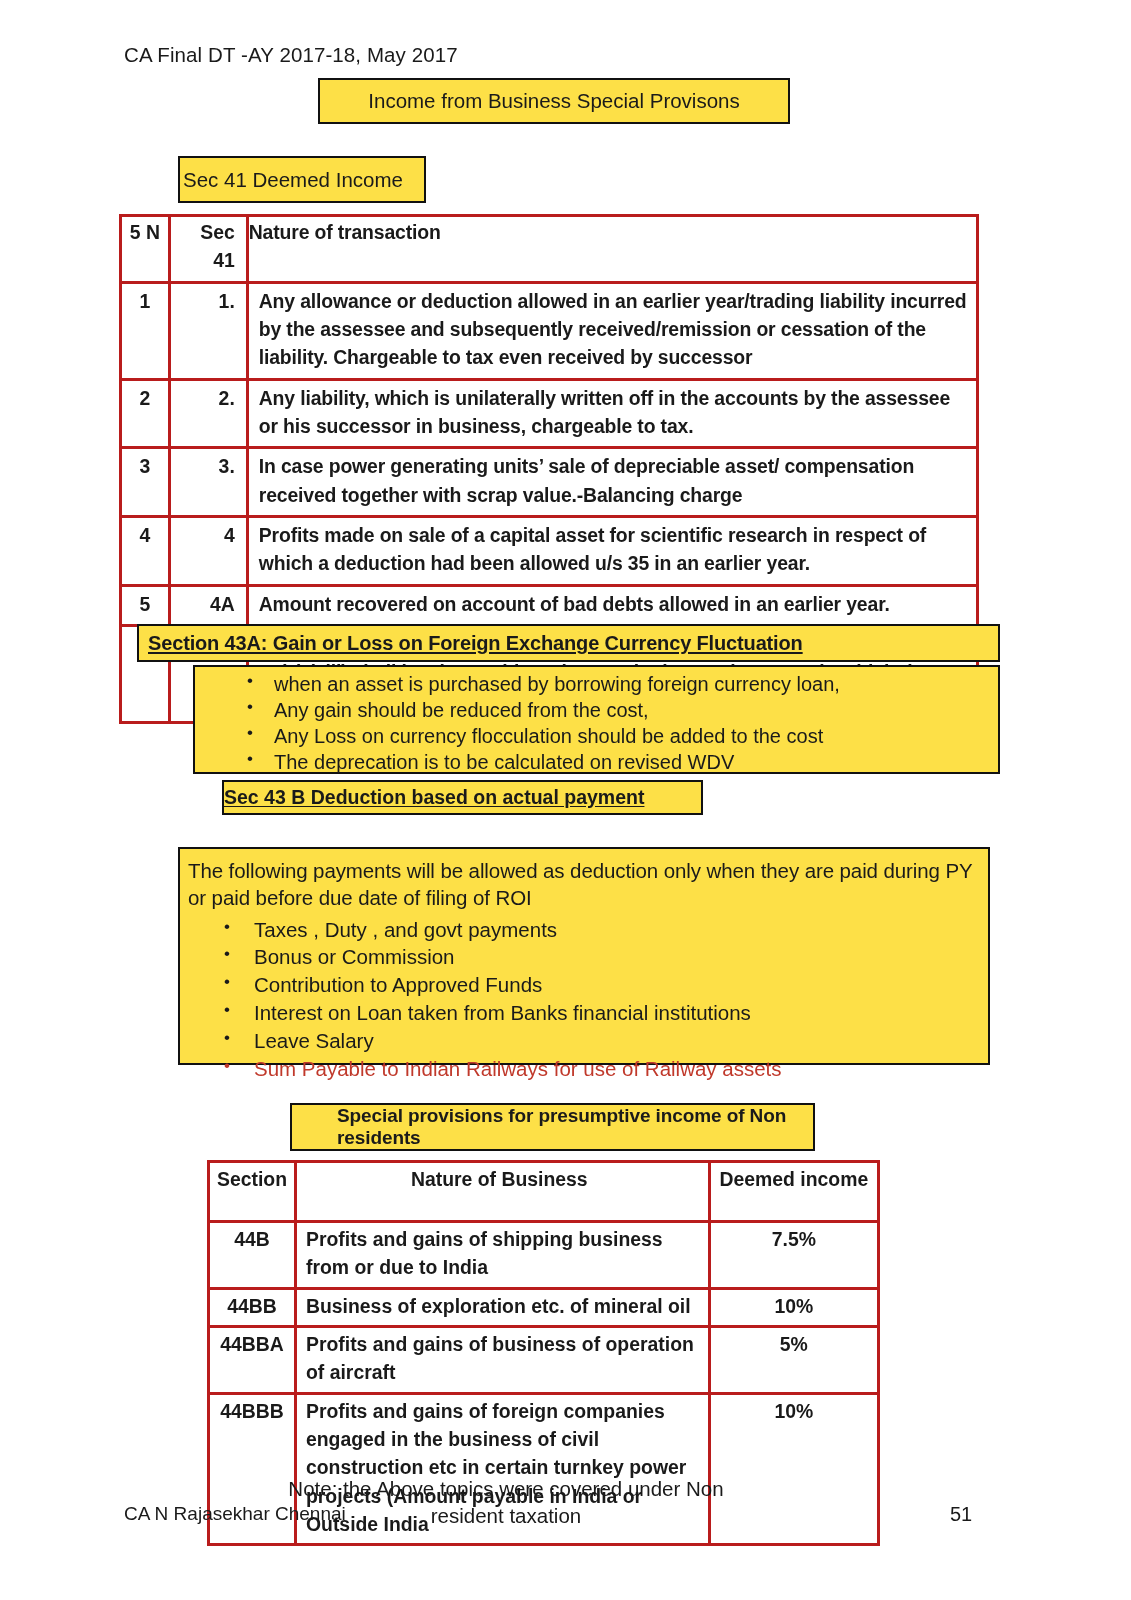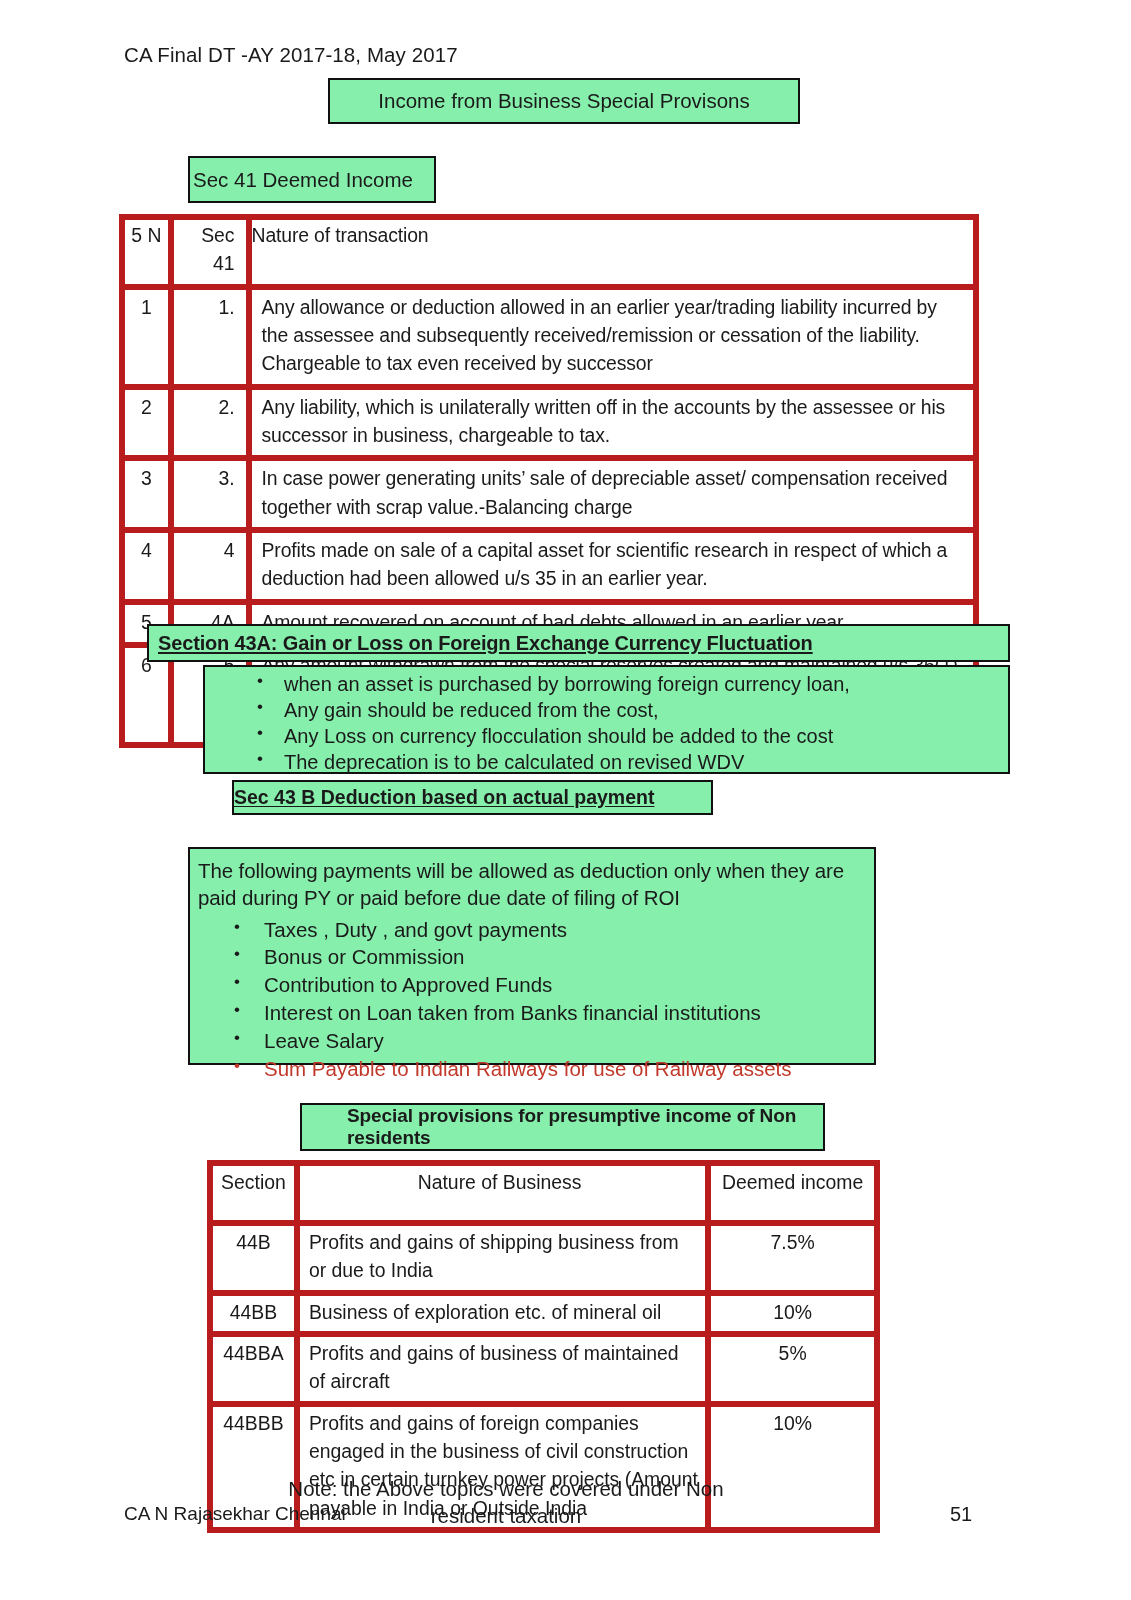--- a/index.html
+++ b/index.html
@@ -15,40 +15,40 @@
   }
   .page { position:relative; width:1131px; height:1600px; }
 
   
   .hdr-line {
     position:absolute; left:124px; top:43px;
     font-size:20.5px; letter-spacing:.1px;
   }
 
   
-  .box { position:absolute; background:#86efac; border:2.5px solid #111;margin-left:10px; }
+  .box { position:absolute; background:#fde047; border:2.5px solid #111; }
   .box.thin { border-width:2px; }
 
   .title-box {
     left:318px; top:78px; width:472px; height:46px;
     display:flex; align-items:center; justify-content:center;
   }
   .title-box span { font-size:20.5px; }
 
   .sec41-box {
     left:178px; top:156px; width:248px; height:47px;
     display:flex; align-items:center; padding-left:3px;text-align:right;
   }
   .sec41-box span { font-size:20.5px; }
 
   
   table { position:absolute; border-collapse:collapse; background:#fff; }
   table td, table th {
-    border:6px solid #b91c1c;
-    font-weight:normal;
+    border:3px solid #b91c1c;
+    font-weight:bold;
     font-size:19.4px;
     padding:3px 6px 6px 6px;
     vertical-align:top;
     line-height:1.46;
   }
 
   
   #t1 { left:119px; top:214px; width:860px; }
   #t1 .c-sn  { width:49px;  text-align:center; }
   #t1 .c-sec { width:78px;  text-align:right; padding-right:11px; }
@@ -89,21 +89,21 @@
     left:222px; top:780px; width:481px; height:35px;
     display:flex; align-items:center; justify-content:flex-start;
   }
   .s43b-box span {
     font-size:19.5px; font-weight:bold; text-decoration:underline;
     text-underline-offset:2px;
   }
 
   
   .pay-box {
-    left:178px; top:847px; width:688px; height:218px;
+    left:178px; top:847px; width:812px; height:218px;
     padding:8px 8px 16px 8px;
   }
   .pay-box p { margin:0; font-size:20.5px; line-height:1.33; letter-spacing:-0.1px; }
   .pay-box ul { margin:4px 0 0 0; padding:0 0 0 32px; list-style:none; }
   .pay-box li {
     font-size:20.5px; line-height:1.36; position:relative; padding-left:34px;
   }
   .pay-box li::before {
     content:"\2022"; position:absolute; left:4px; top:-1px; font-size:17px;
   }
@@ -242,21 +242,21 @@
         <td class="c-nob">Profits and gains of shipping business from or due to India</td>
         <td class="c-di">7.5%</td>
       </tr>
       <tr class="b">
         <td class="c-sect">44BB</td>
         <td class="c-nob">Business of exploration etc. of mineral oil</td>
         <td class="c-di">10%</td>
       </tr>
       <tr class="c">
         <td class="c-sect">44BBA</td>
-        <td class="c-nob">Profits and gains of business of maintained of aircraft</td>
+        <td class="c-nob">Profits and gains of business of operation of aircraft</td>
         <td class="c-di">5%</td>
       </tr>
       <tr class="d">
         <td class="c-sect">44BBB</td>
         <td class="c-nob">Profits and gains of foreign companies engaged in the business of civil construction etc in certain turnkey power projects (Amount payable in India or Outside India</td>
         <td class="c-di">10%</td>
       </tr>
     </tbody>
   </table>
 

